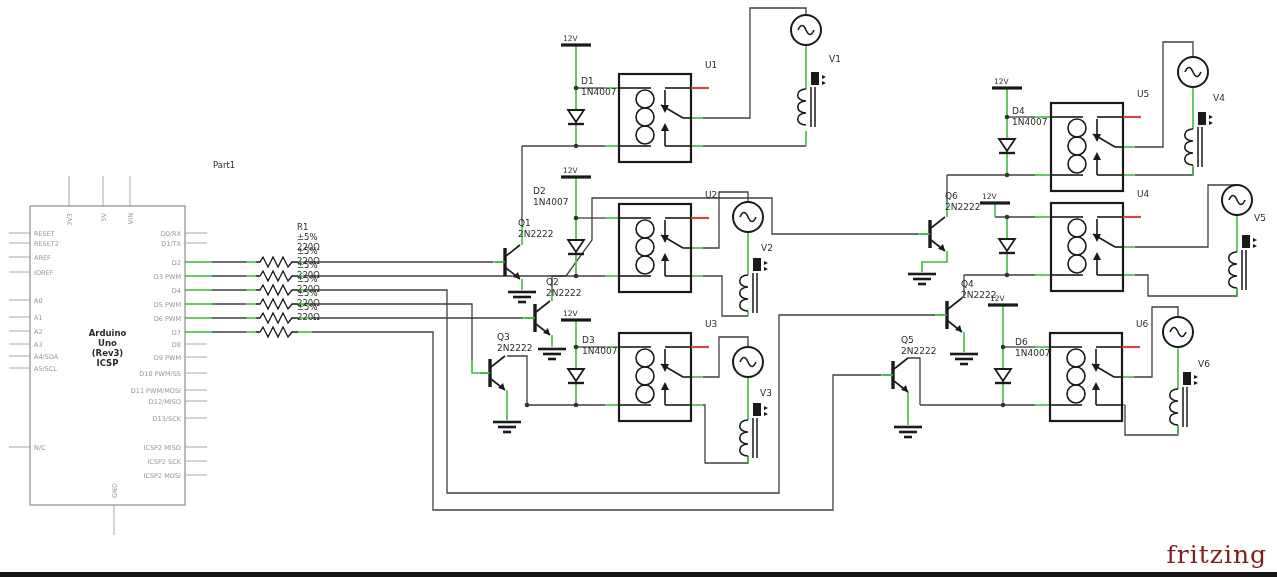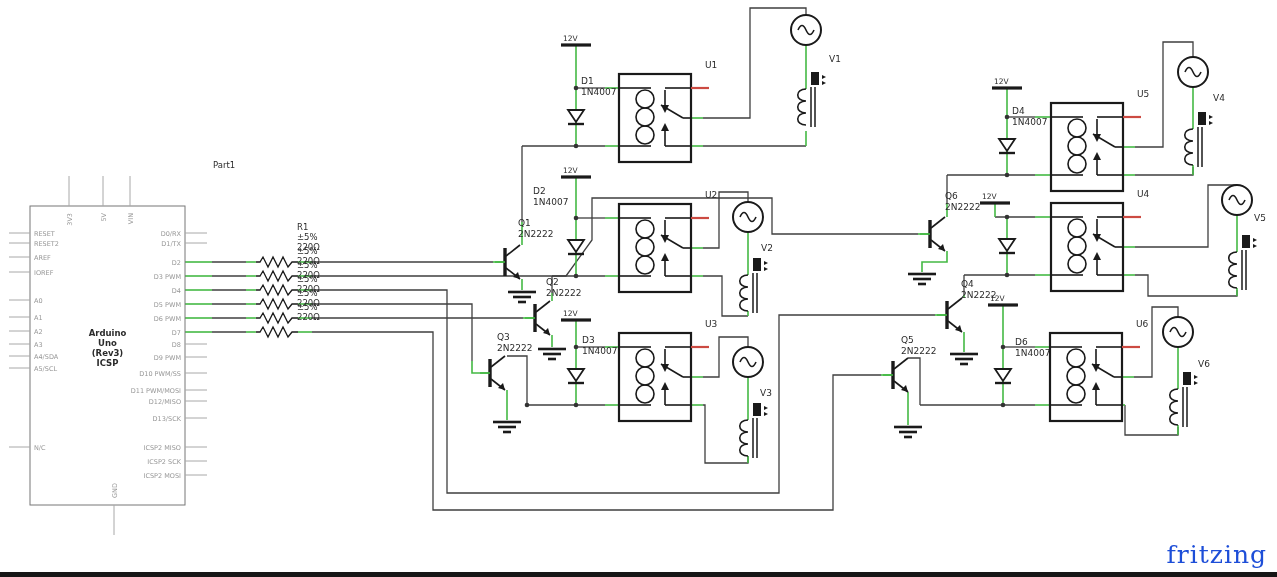--- a/index.html
+++ b/index.html
@@ -1,20 +1,20 @@
 <!DOCTYPE html>
 <html><head>
 <meta charset="utf-8">
 <style>
   html,body{margin:0;padding:0;background:#fff;}
   #screen{position:relative;width:1277px;height:577px;background:#ffffff;overflow:hidden;
           font-family:"DejaVu Sans",sans-serif;}
   #schematic{position:absolute;left:0;top:0;}
   #logo{position:absolute;right:10px;bottom:8px;font-family:"DejaVu Serif",serif;
-        font-size:25px;color:#1d4ed8;letter-spacing:1px;}
+        font-size:25px;color:#7f1d1d;letter-spacing:1px;}
   #bottombar{position:absolute;left:0;bottom:0;width:100%;height:5px;background:#161616;}
   svg text{user-select:none;}
 </style>
 </head>
 <body>
 
 <div id="screen">
   <svg id="schematic" width="1277" height="577" viewBox="0 0 1277 577">
       <g>
         <polyline points="212,262 246,262" fill="none" stroke="#3f3f3f" stroke-width="1.3" stroke-linejoin="miter"></polyline>

